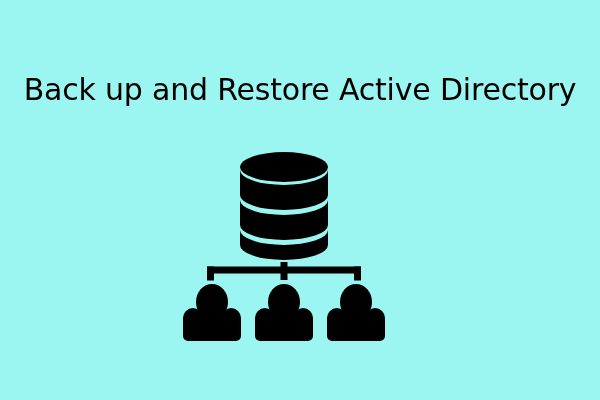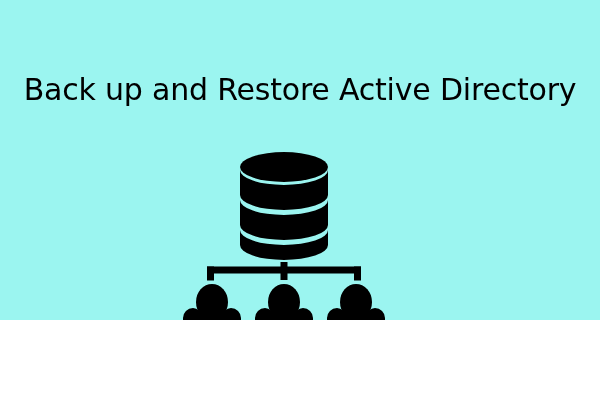--- a/index.html
+++ b/index.html
@@ -9,21 +9,21 @@
   }
   body {
     width: 600px;
     height: 400px;
     overflow: hidden;
     font-family: "DejaVu Sans", sans-serif;
   }
   .poster {
     position: relative;
     width: 600px;
-    height: 320px;
+    height: 400px;
     background: #9BF5F0;
     overflow: hidden;
   }
   .poster-title {
     position: absolute;
     left: 0;
     right: 0;
     top: 72px;
     text-align: center;
     font-family: "DejaVu Sans", sans-serif;

